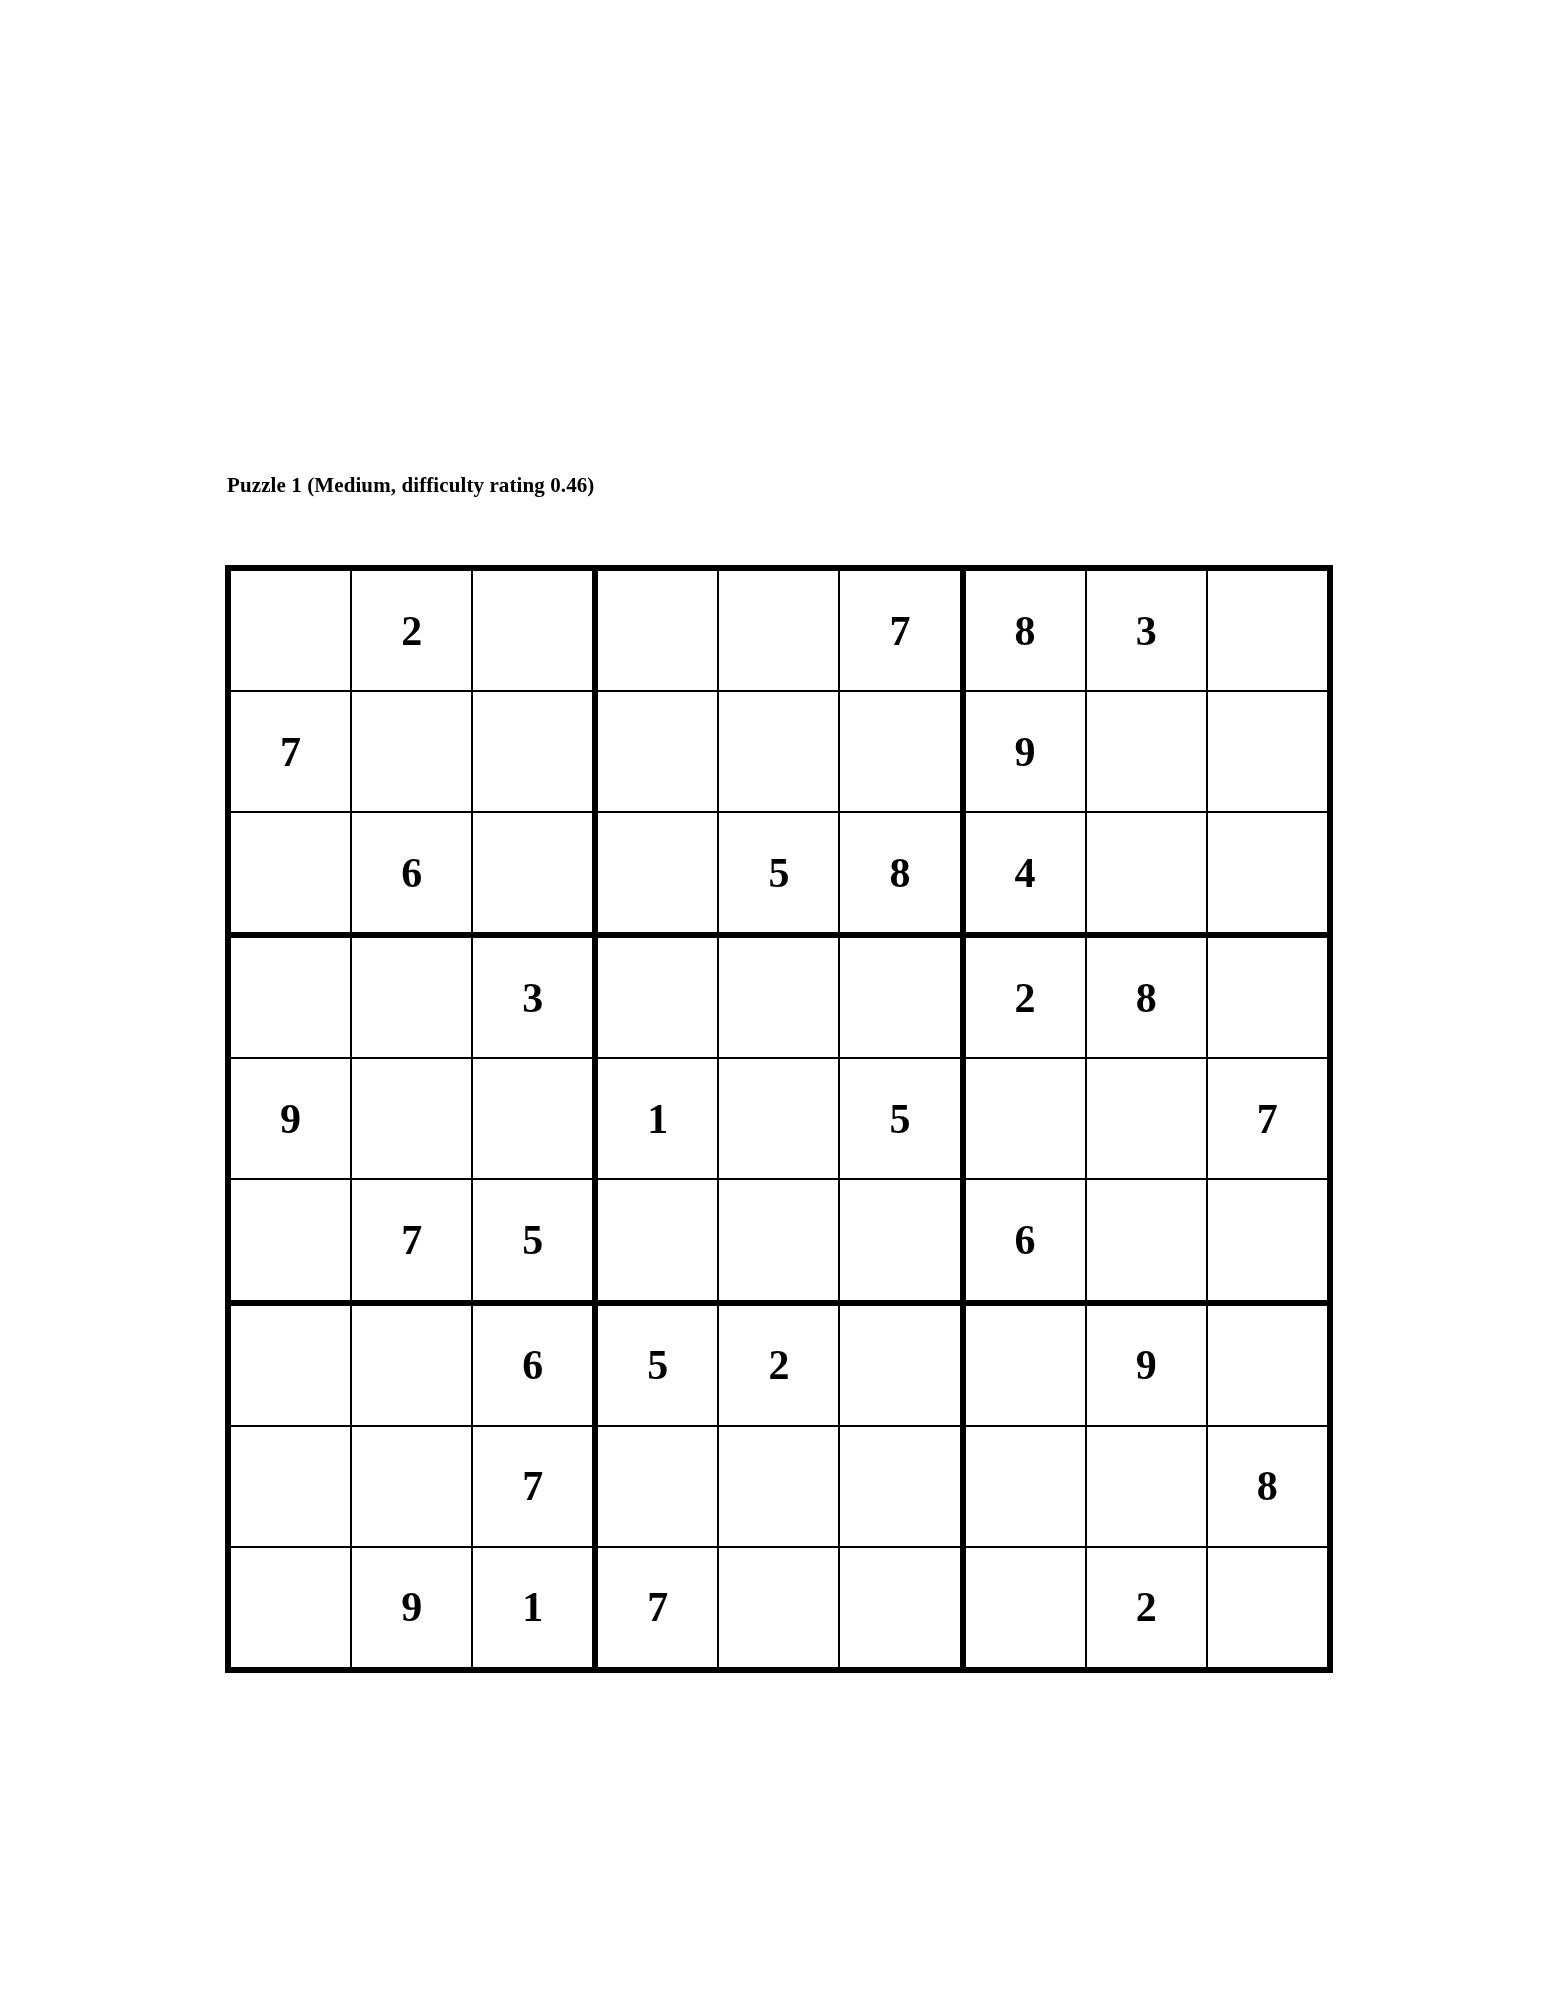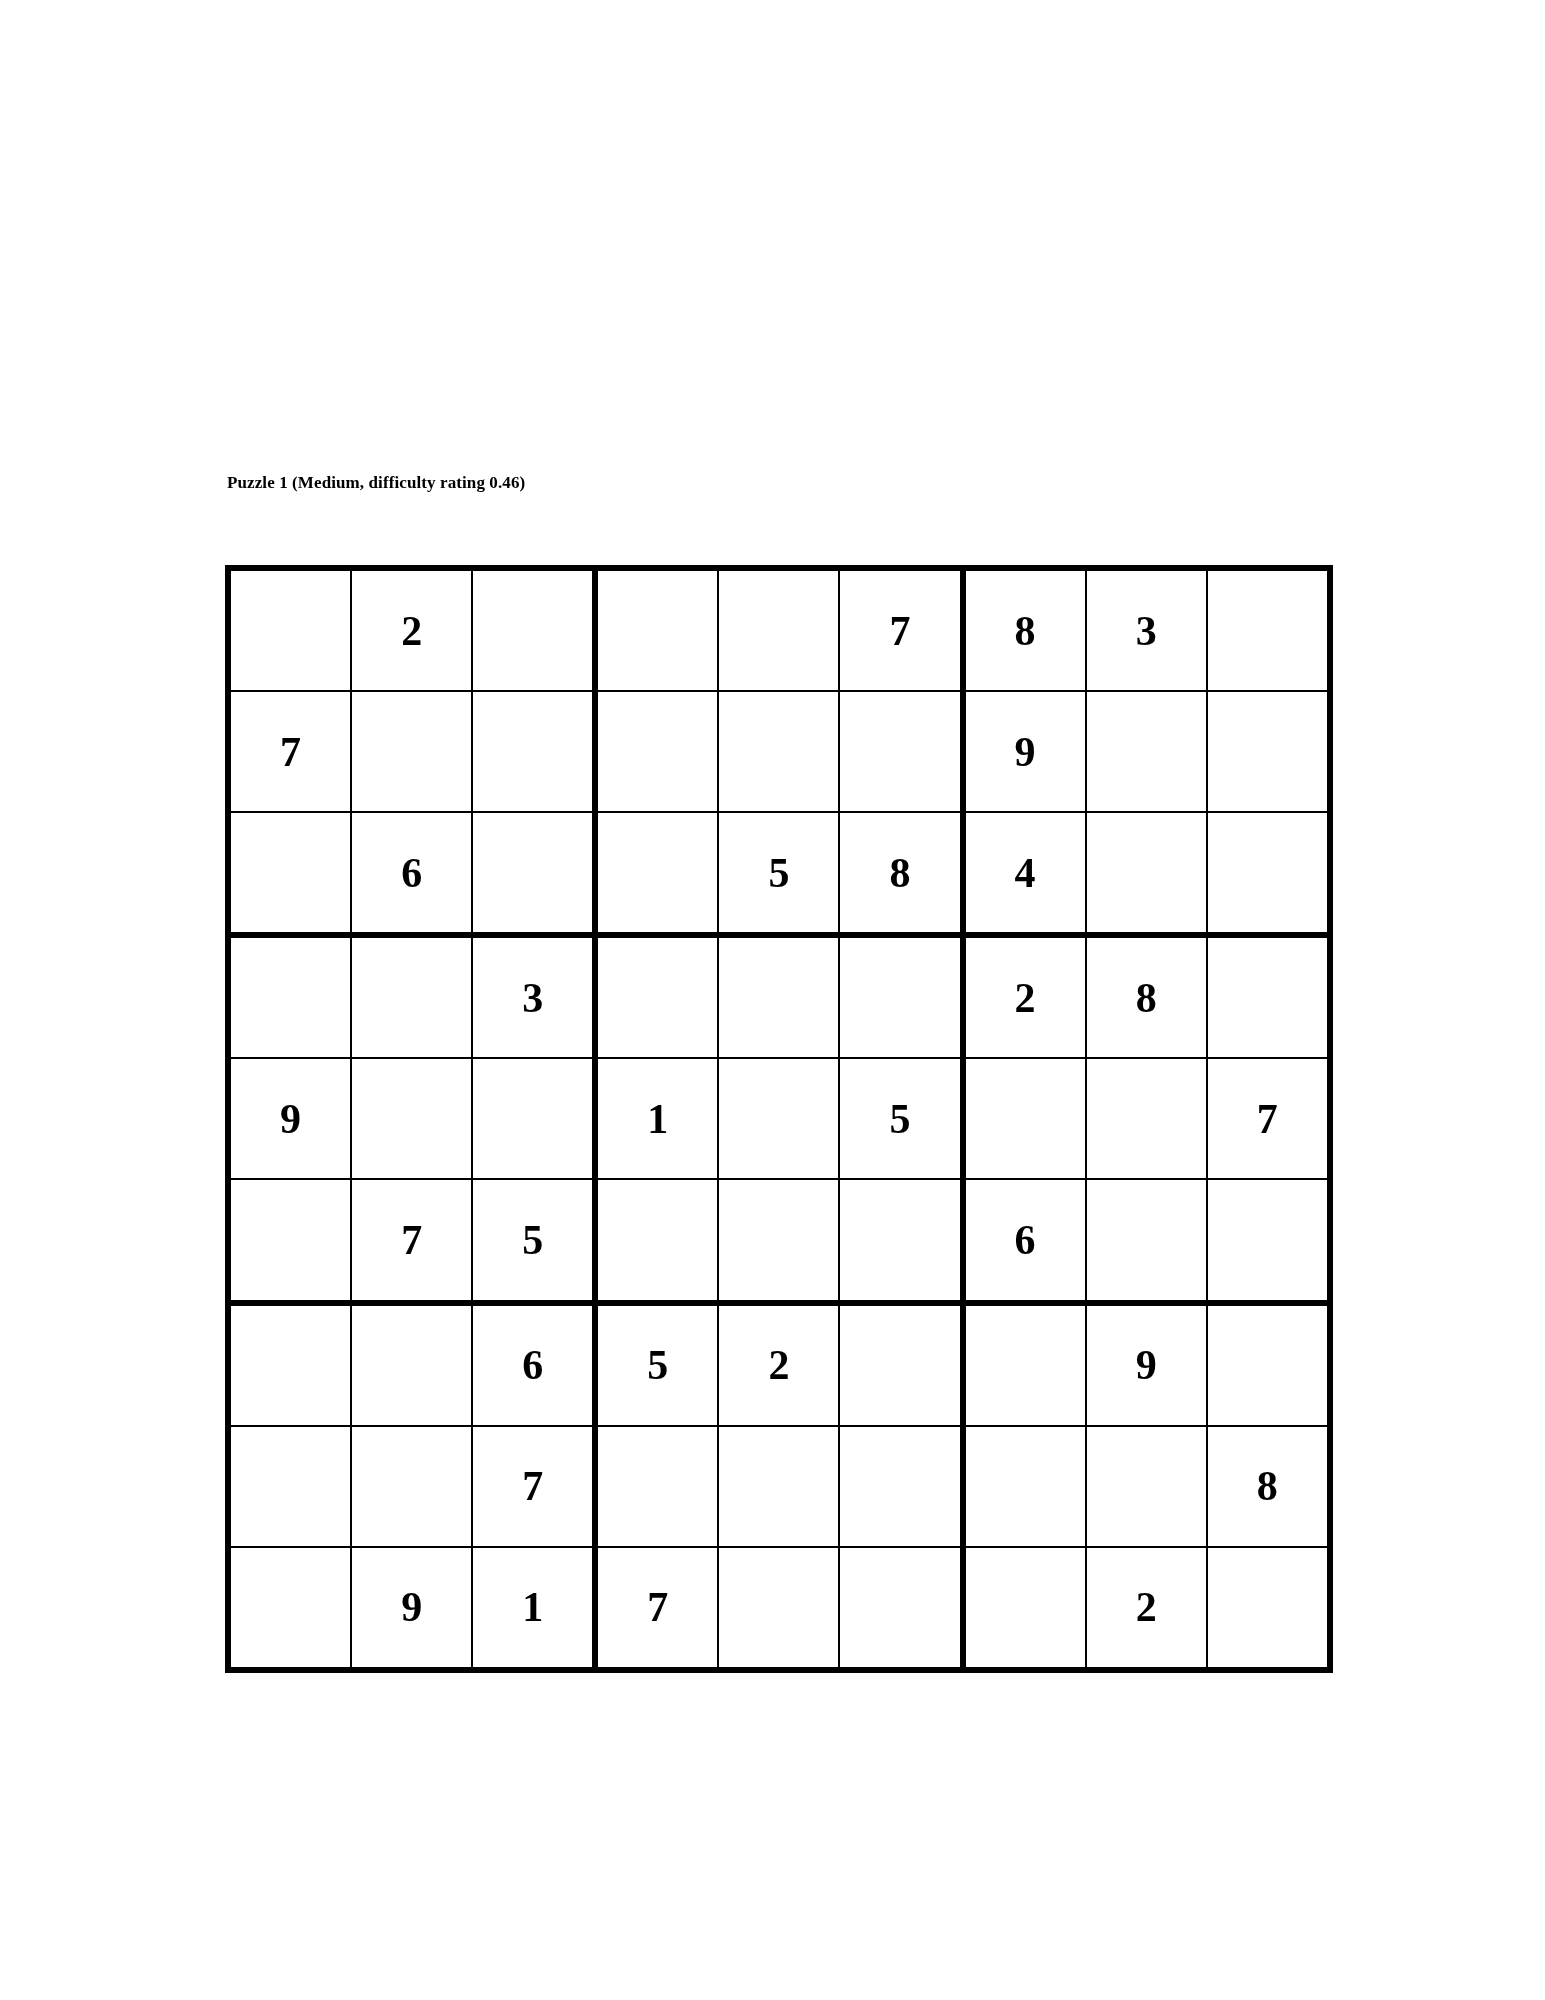--- a/index.html
+++ b/index.html
@@ -20,21 +20,21 @@
     left: 0; top: 0;
     width: 1545px;
     height: 2000px;
     background: #ffffff;
   }
   .puzzle-title {
     position: absolute;
     left: 227px;
     top: 473px;
     font-family: "Liberation Serif", serif;
-    font-size: 17px;
+    font-size: 21px;
     font-weight: bold;
     letter-spacing: 0.1px;
     white-space: nowrap;
   }
   .grid-wrap {
     position: absolute;
     left: 225px;
     top: 565px;
     width: 1072px;
     height: 1072px;

